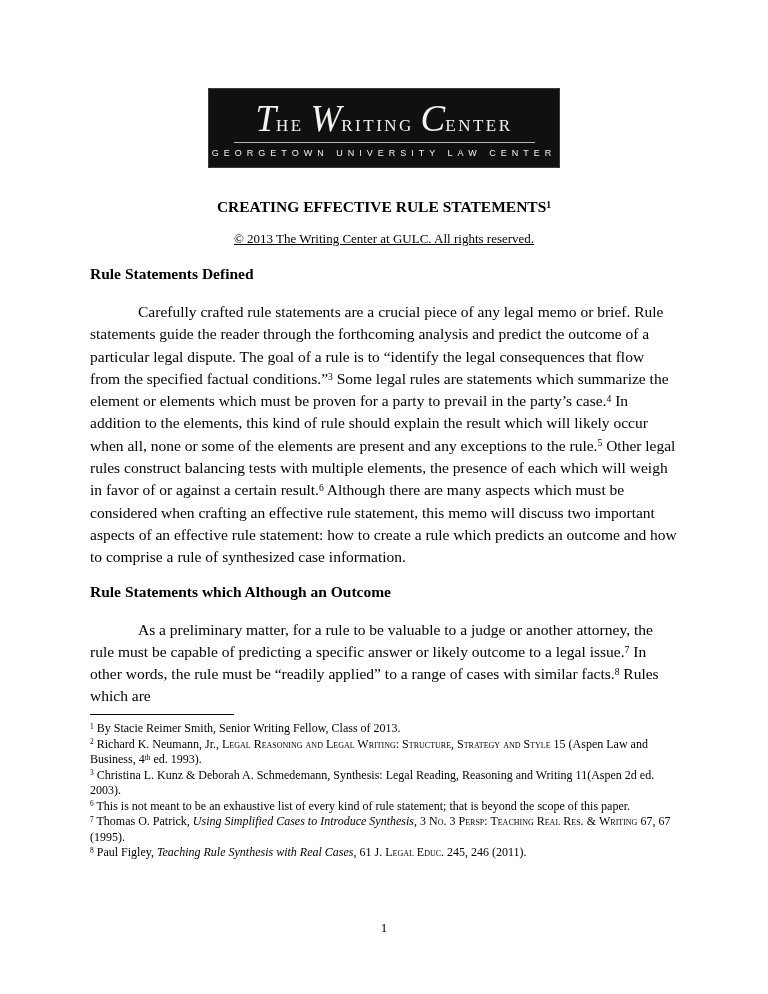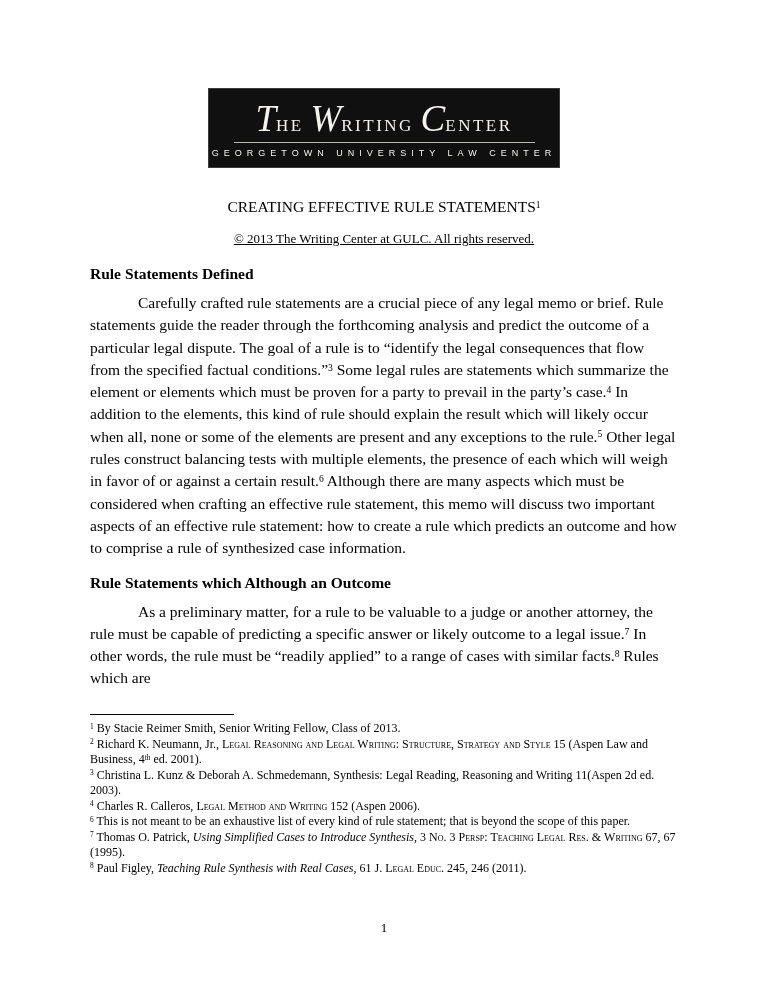--- a/index.html
+++ b/index.html
@@ -55,21 +55,21 @@
     font-size: 9px;
     letter-spacing: 5px;
     color: #f5f3ee;
     white-space: nowrap;
   }
 
   
   .doc-title {
     margin: 30px 0 0 0;
     font-size: 15.5px;
-    font-weight: normal;
+    font-weight: bold;
     text-align: center;
     line-height: 18px;
   }
   .copyright {
     margin: 15px 0 0 0;
     font-size: 13px;
     text-align: center;
     line-height: 15px;
     text-decoration: underline;
   }
@@ -89,21 +89,21 @@
     font-size: 15.5px;
     text-align: center;
     line-height: 18px;
   }
   .body-para {
     margin: 9px 0 0 0;
     font-size: 15.5px;
     line-height: 22.3px;
     text-align: left;
   }
-  .body-para.indent { text-indent: 48px; }
+  .body-para.indent { text-indent: 48px; margin-top: 18px; }
 
   
   .run-sup {
     font-size: 0.62em;
     line-height: 0;
     position: relative;
     top: -0.45em;
   }
   .run-i  { font-style: italic; }
   .run-sc { font-variant: small-caps; }
@@ -156,23 +156,22 @@
     <p class="body-para indent"><span>Carefully crafted rule statements are a crucial piece of any legal memo or brief. Rule statements guide the reader through the forthcoming analysis and predict the outcome of a particular legal dispute. The goal of a rule is to “identify the legal consequences that flow from the specified factual conditions.”</span><span class="run-sup">3</span><span> Some legal rules are statements which summarize the element or elements which must be proven for a party to prevail in the party’s case.</span><span class="run-sup">4</span><span> In addition to the elements, this kind of rule should explain the result which will likely occur when all, none or some of the elements are present and any exceptions to the rule.</span><span class="run-sup">5</span><span> Other legal rules construct balancing tests with multiple elements, the presence of each which will weigh in favor of or against a certain result.</span><span class="run-sup">6</span><span> Although there are many aspects which must be considered when crafting an effective rule statement, this memo will discuss two important aspects of an effective rule statement: how to create a rule which predicts an outcome and how to comprise a rule of synthesized case information.</span></p>
 
     <h2 class="section-heading second">Rule Statements which Although an Outcome</h2>
 
     <p class="body-para indent"><span>As a preliminary matter, for a rule to be valuable to a judge or another attorney, the rule must be capable of predicting a specific answer or likely outcome to a legal issue.</span><span class="run-sup">7</span><span> In other words, the rule must be “readily applied” to a range of cases with similar facts.</span><span class="run-sup">8</span><span> Rules which are</span></p>
   </div>
 
   <div class="footnote-area">
     <div class="footnote-rule"></div>
     <div class="footnote"><span class="run-sup">1</span><span> By Stacie Reimer Smith, Senior Writing Fellow, Class of 2013.</span></div>
-    <div class="footnote"><span class="run-sup">2</span><span> Richard K. Neumann, Jr., </span><span class="run-sc">Legal Reasoning and Legal Writing: Structure, Strategy and Style</span><span> 15 (Aspen Law and Business, 4</span><span class="run-sup">th</span><span> ed. 2001).</span></div>
+    <div class="footnote"><span class="run-sup">2</span><span> Richard K. Neumann, Jr., </span><span class="run-sc">Legal Reasoning and Legal Writing: Structure, Strategy and Style</span><span> 15 (Aspen Law and Business, 4</span><span class="run-sup">th</span><span> ed. 1993).</span></div>
     <div class="footnote"><span class="run-sup">3</span><span> Christina L. Kunz &amp; Deborah A. Schmedemann, Synthesis: Legal Reading, Reasoning and Writing 11(Aspen 2d ed. 2003).</span></div>
-    <div class="footnote"><span class="run-sup">4</span><span> Charles R. Calleros, </span><span class="run-sc">Legal Method and Writing</span><span> 152 (Aspen 2006).</span></div>
     <div class="footnote"><span class="run-sup">6</span><span> This is not meant to be an exhaustive list of every kind of rule statement; that is beyond the scope of this paper.</span></div>
-    <div class="footnote"><span class="run-sup">7</span><span> Thomas O. Patrick, </span><span class="run-i">Using Simplified Cases to Introduce Synthesis</span><span>, 3 </span><span class="run-sc">No.</span><span> 3 </span><span class="run-sc">Persp: Teaching Legal Res.</span><span> &amp; </span><span class="run-sc">Writing</span><span> 67, 67 (1995).</span></div>
+    <div class="footnote"><span class="run-sup">7</span><span> Thomas O. Patrick, </span><span class="run-i">Using Simplified Cases to Introduce Synthesis</span><span>, 3 </span><span class="run-sc">No.</span><span> 3 </span><span class="run-sc">Persp: Teaching Real Res.</span><span> &amp; </span><span class="run-sc">Writing</span><span> 67, 67 (1995).</span></div>
     <div class="footnote"><span class="run-sup">8</span><span> Paul Figley, </span><span class="run-i">Teaching Rule Synthesis with Real Cases</span><span>, 61 </span><span class="run-sc">J. Legal Educ.</span><span> 245, 246 (2011).</span></div>
   </div>
 
   <div class="page-number">1</div>
 
 </div>
 
 </body></html>

